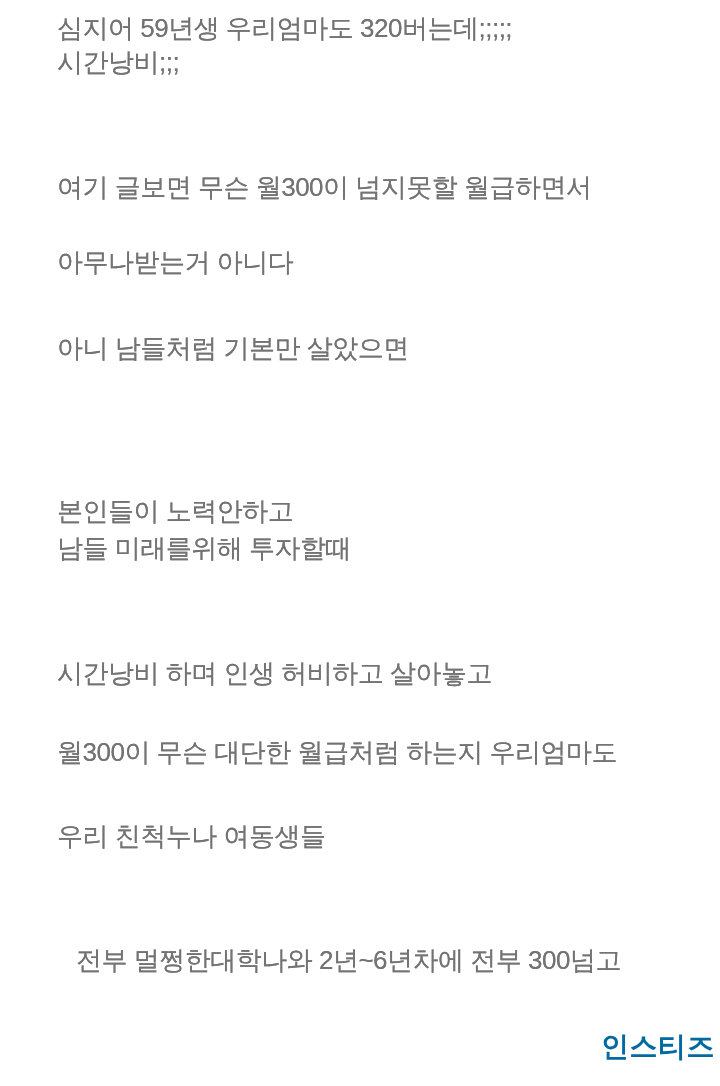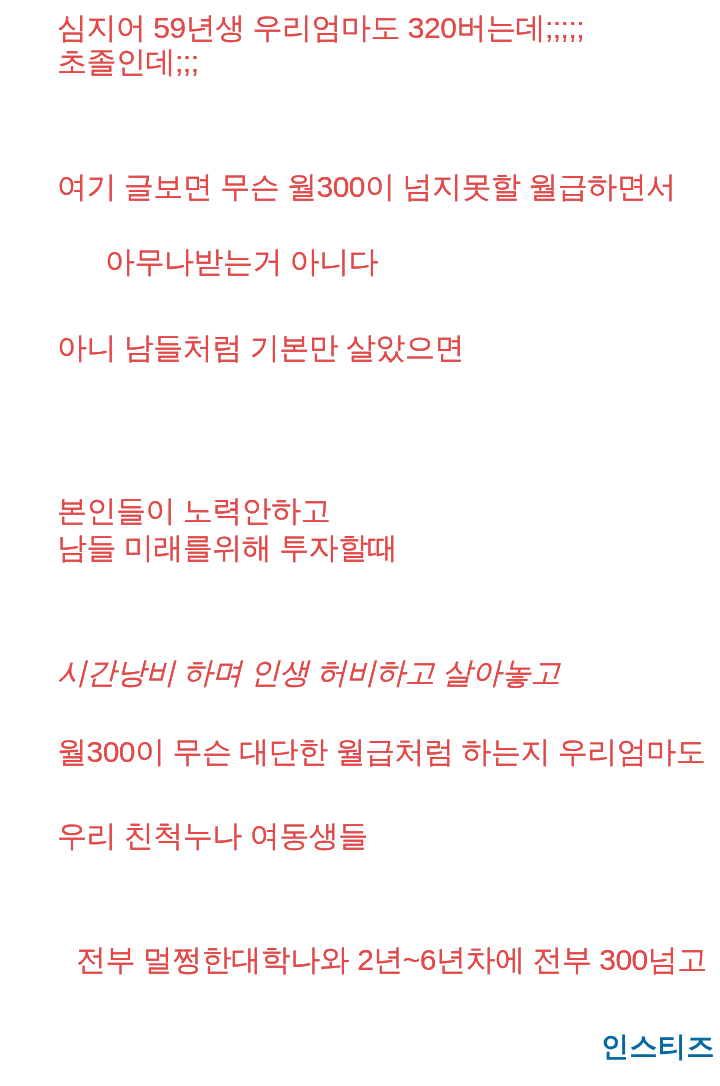--- a/index.html
+++ b/index.html
@@ -12,65 +12,65 @@
     width: 720px;
     height: 1086px;
     background: #ffffff;
     overflow: hidden;
     font-family: "Liberation Sans", sans-serif;
   }
   .text-line {
     position: absolute;
     left: 57px;
     z-index: 2;
-    font-size: 30px;
+    font-size: 26px;
     line-height: 34px;
     font-weight: 500;
     letter-spacing: -0.5px;
-    color: #ef4444;
+    color: #737373;
     white-space: nowrap;
     text-shadow: 0 0 0.6px rgba(31,31,31,0.55);
   }
   .watermark {
     position: absolute;
     left: 601px;
     top: 1032px;
     z-index: 1;
     font-size: 28px;
     line-height: 30px;
     font-weight: 700;
     letter-spacing: 0.5px;
     color: #0369a1;
     white-space: nowrap;
   }
   
   .l0  { top: 11px; }
   .l1  { top: 45px; }
   .l2  { top: 170px; }
-  .l3  { top: 245px; margin-left: 48px; }
+  .l3  { top: 245px; }
   .l4  { top: 331px; }
   .l5  { top: 408px; }
   .l6  { top: 494px; }
   .l7  { top: 531px; }
-  .l8  { top: 656px; font-style: italic; }
+  .l8  { top: 656px; }
   .l9  { top: 735px; }
   .l10 { top: 821px; }
   .l11 { top: 819px; }
   .l12 { top: 943px; margin-left: 19px; }
   .l13 { top: 1022px; }
 </style>
 </head>
 <body>
 
 <div class="page">
 
   <div class="watermark">인스티즈</div>
 
   <div class="text-line l0">심지어 59년생 우리엄마도 320버는데;;;;;</div>
-  <div class="text-line l1">초졸인데;;;</div>
+  <div class="text-line l1">시간낭비;;;</div>
   <div class="text-line l2">여기 글보면 무슨 월300이 넘지못할 월급하면서</div>
   <div class="text-line l3">아무나받는거 아니다</div>
   <div class="text-line l4">아니 남들처럼 기본만 살았으면</div>
   <div class="text-line l6">본인들이 노력안하고</div>
   <div class="text-line l7">남들 미래를위해 투자할때</div>
   <div class="text-line l8">시간낭비 하며 인생 허비하고 살아놓고</div>
   <div class="text-line l9">월300이 무슨 대단한 월급처럼 하는지 우리엄마도</div>
   <div class="text-line l11">우리 친척누나 여동생들</div>
   <div class="text-line l12">전부 멀쩡한대학나와 2년~6년차에 전부 300넘고</div>
 

